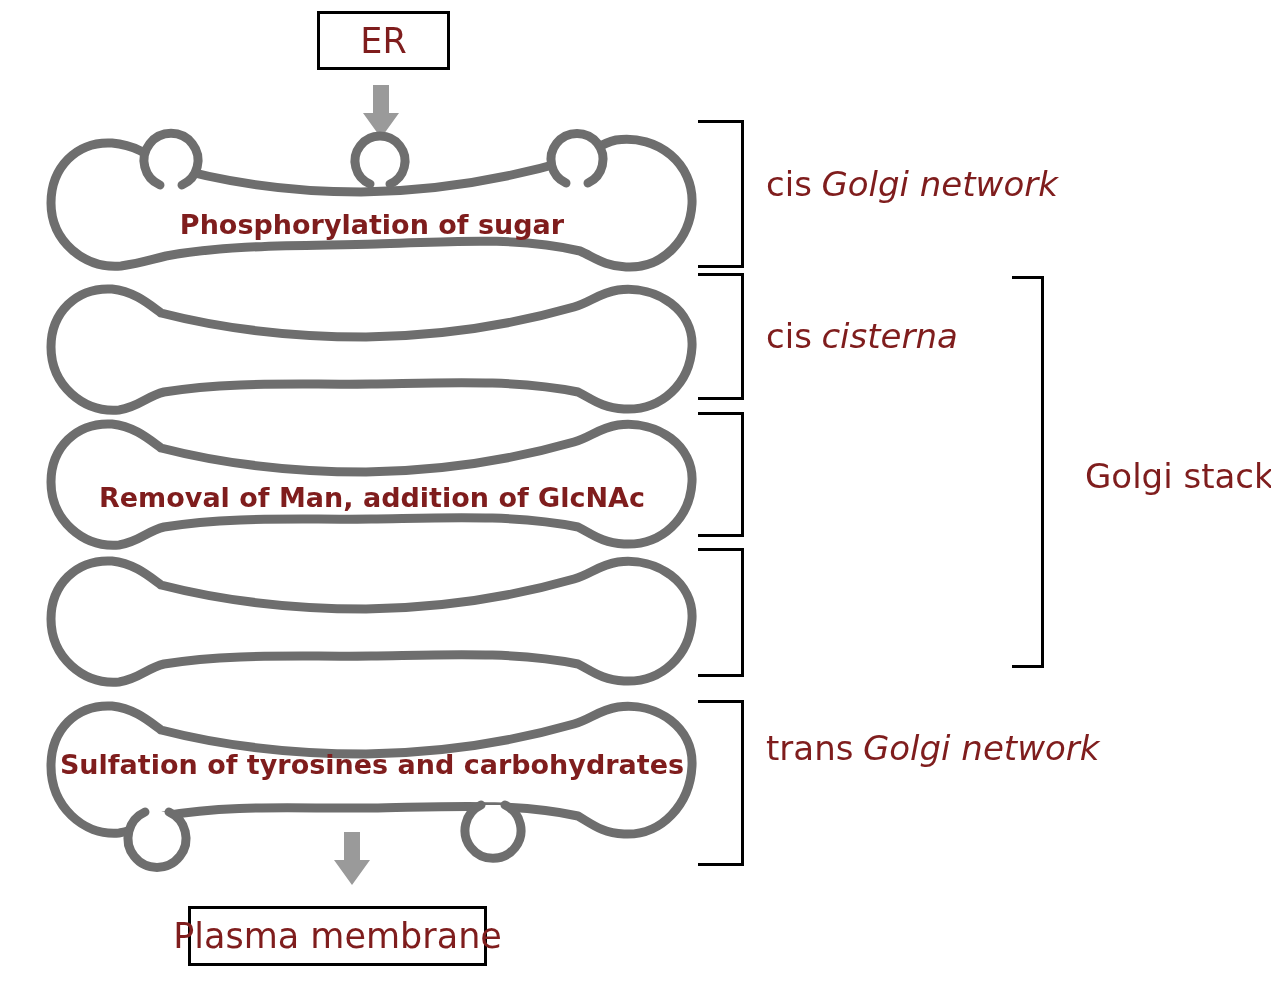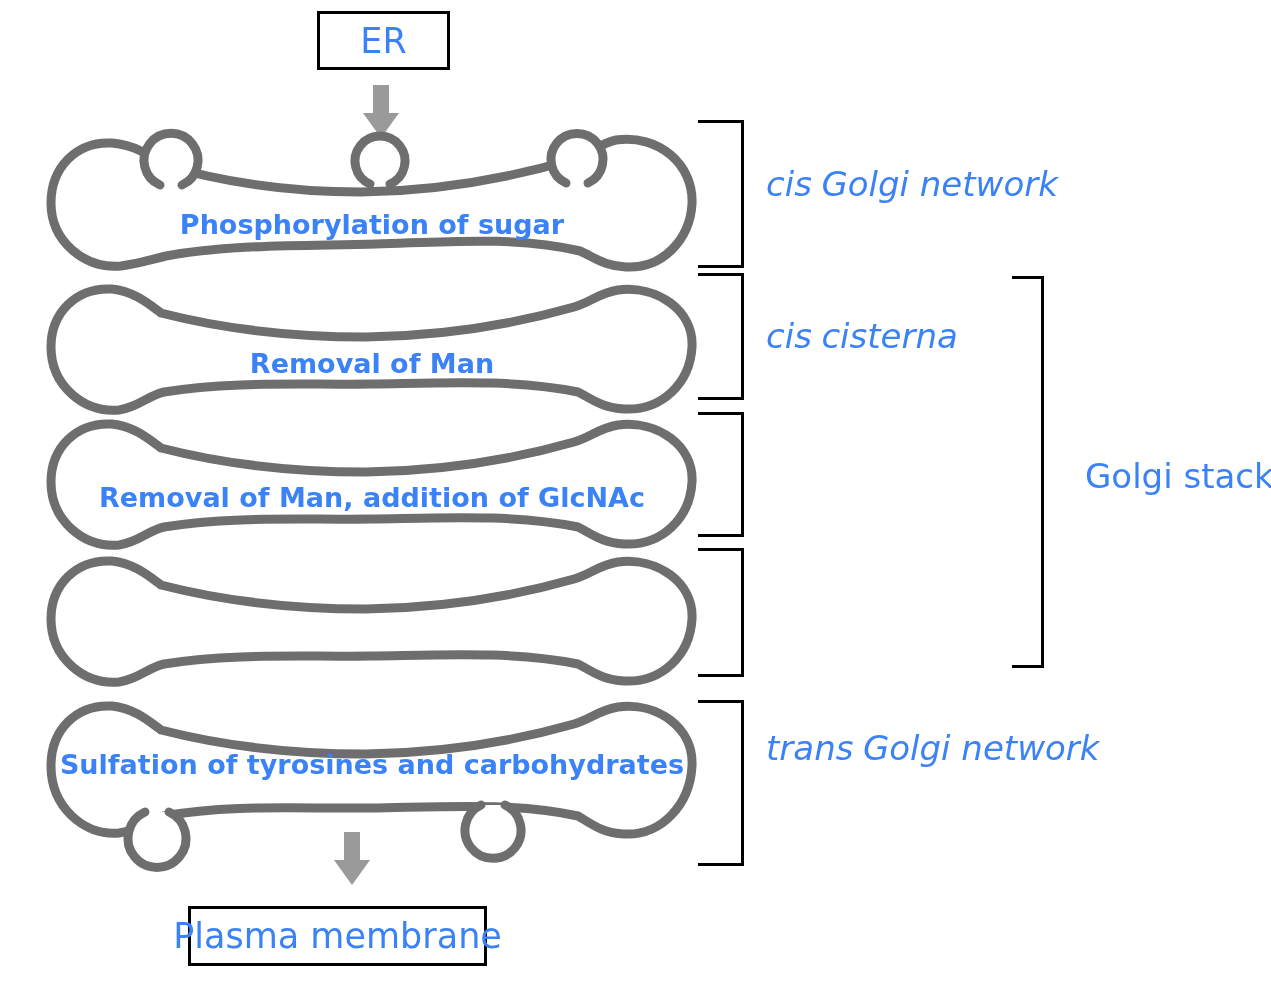--- a/index.html
+++ b/index.html
@@ -6,21 +6,21 @@
     margin: 0;
     padding: 0;
     background: #ffffff;
   }
   #canvas {
     position: relative;
     width: 1271px;
     height: 996px;
     background: #ffffff;
     font-family: "DejaVu Sans", "Liberation Sans", sans-serif;
-    color: #3b82f6;
+    color: #7f1d1d;
     overflow: hidden;
   }
 
   
   .node-box {
     position: absolute;
     border: 3px solid #000000;
     background: #ffffff;
     display: flex;
     align-items: center;
@@ -87,21 +87,21 @@
     left: 766px;
     font-size: 34px;
     line-height: 40px;
     white-space: nowrap;
   }
   #region-1 { top: 164px; }
   #region-2 { top: 316px; }
   #region-3 { top: 455px; }
   #region-4 { top: 596px; }
   #region-5 { top: 728px; }
-  .region-italic { font-style: italic; }
+  .region-italic { }
   .region-rest   { margin-left: 0.28em; font-style: italic; }
 
   
   #golgi-bracket {
     position: absolute;
     left: 1012px;
     top: 276px;
     width: 32px;
     height: 392px;
     box-sizing: border-box;
@@ -186,21 +186,20 @@
       C 545,25 553,16 572,13 C 612,8 648,34 646,72
       C 644,110 616,142 578,140 C 556,139 546,130 532,122
       C 468,108 395,113 325,114 C 255,115 185,110 118,122
       C 101,126 93,136 73,139 C 37,142 5,112 5,72
       C 5,36 30,10 66,12 C 88,14 104,28 115,36 Z"></path>
     <path class="membrane" d="M 99,118 A 29 29 0 1 0 123,118"></path>
     <path class="membrane" d="M 435,111 A 28 28 0 1 0 459,111"></path>
   </svg>
 
   <div class="process-label" id="process-1">Phosphorylation of sugar</div>
-  <div class="process-label" id="process-2">Removal of Man</div>
   <div class="process-label" id="process-3">Removal of Man, addition of GlcNAc</div>
   <div class="process-label" id="process-5">Sulfation of tyrosines and carbohydrates</div>
 
   <div class="bracket" id="bracket-1"></div>
   <div class="bracket" id="bracket-2"></div>
   <div class="bracket" id="bracket-3"></div>
   <div class="bracket" id="bracket-4"></div>
   <div class="bracket" id="bracket-5"></div>
 
   <div class="region-label" id="region-1">

